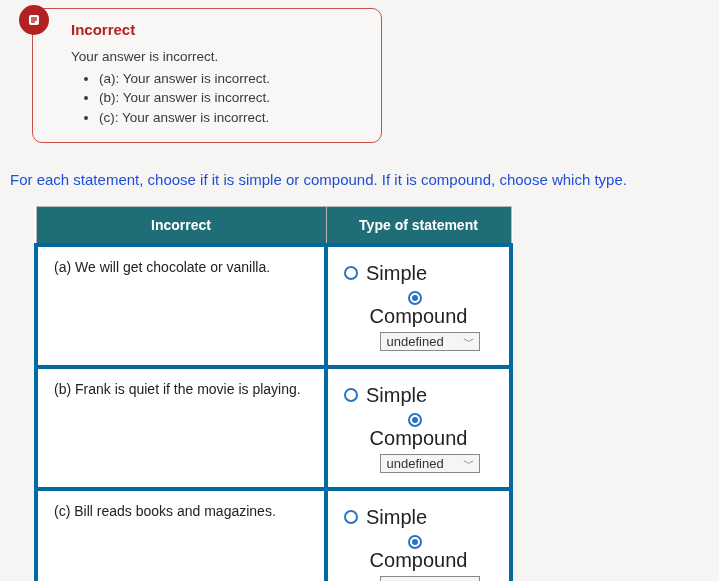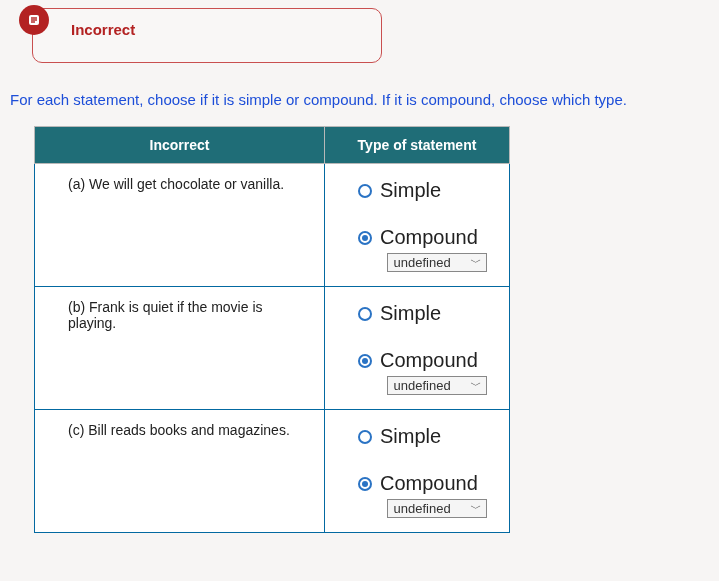--- a/index.html
+++ b/index.html
@@ -56,30 +56,30 @@
     .qtable th {
       background: #1f6d77;
       color: #fff;
       font-weight: bold;
       font-size: 14px;
       padding: 10px 16px;
       border: 1px solid #b8b8b8;
       text-align: center;
     }
     .qtable td {
-      border: 1px solid #0369a1;
-      padding: 12px 16px 14px 33px;
+      border: 4px solid #0369a1;
+      padding: 12px 16px 14px 16px;
       vertical-align: top;
       font-size: 14px;
       color: #222;
     }
     .stmt-col { width: 290px; }
     .type-col { width: 185px; }
     .radio-row { display: flex; align-items: center; margin: 3px 0; }
-    .radio-row + .radio-row { margin-top: 24px; }
+    .radio-row + .radio-row { margin-top: 6px; flex-direction: column; }
     .radio {
       width: 14px; height: 14px; border-radius: 50%;
       border: 2px solid #2a73c4;
       position: relative;
       flex-shrink: 0;
       margin-right: 8px;
       background: #fff;
     }
     .radio.checked::after {
       content: "";
@@ -114,20 +114,28 @@
 <div class="feedback-box">
   <div class="badge">
     <svg width="16" height="16" viewBox="0 0 16 16">
       <rect x="3" y="3" width="10" height="10" rx="2" fill="#fff"></rect>
       <line x1="5" y1="6" x2="11" y2="6" stroke="#b32222" stroke-width="1.4"></line>
       <line x1="5" y1="8" x2="11" y2="8" stroke="#b32222" stroke-width="1.4"></line>
       <line x1="5" y1="10" x2="9" y2="10" stroke="#b32222" stroke-width="1.4"></line>
     </svg>
   </div>
   <div class="fb-title">Incorrect</div>
+  <div class="fb-body">
+    <div>Your answer is incorrect.</div>
+    <ul class="fb-list">
+      <li>(a): Your answer is incorrect.</li>
+      <li>(b): Your answer is incorrect.</li>
+      <li>(c): Your answer is incorrect.</li>
+    </ul>
+  </div>
 </div>
 
 <div class="prompt">For each statement, choose if it is simple or compound. If it is compound, choose which type.</div>
 
 <table class="qtable">
   <thead>
     <tr>
       <th class="stmt-col">Incorrect</th>
       <th class="type-col">Type of statement</th>
     </tr>

